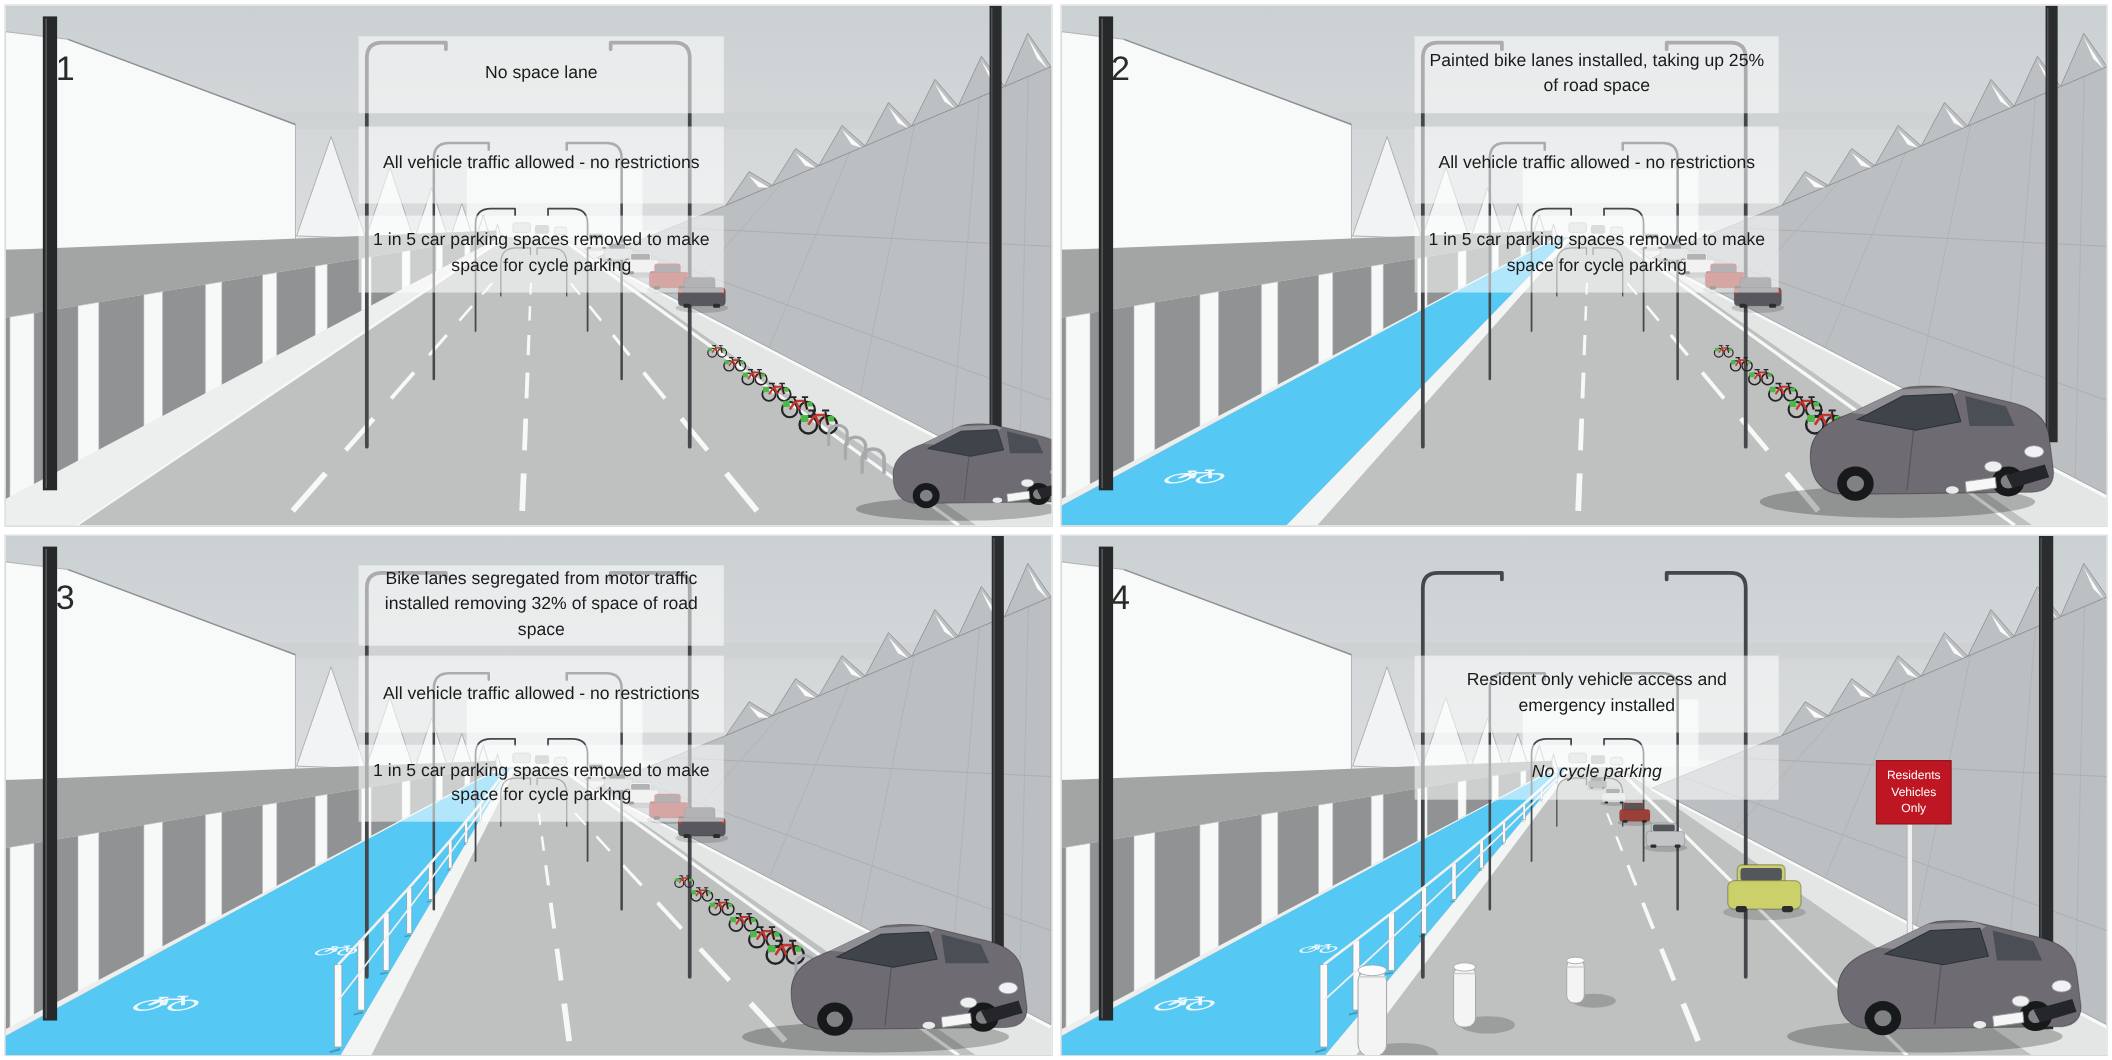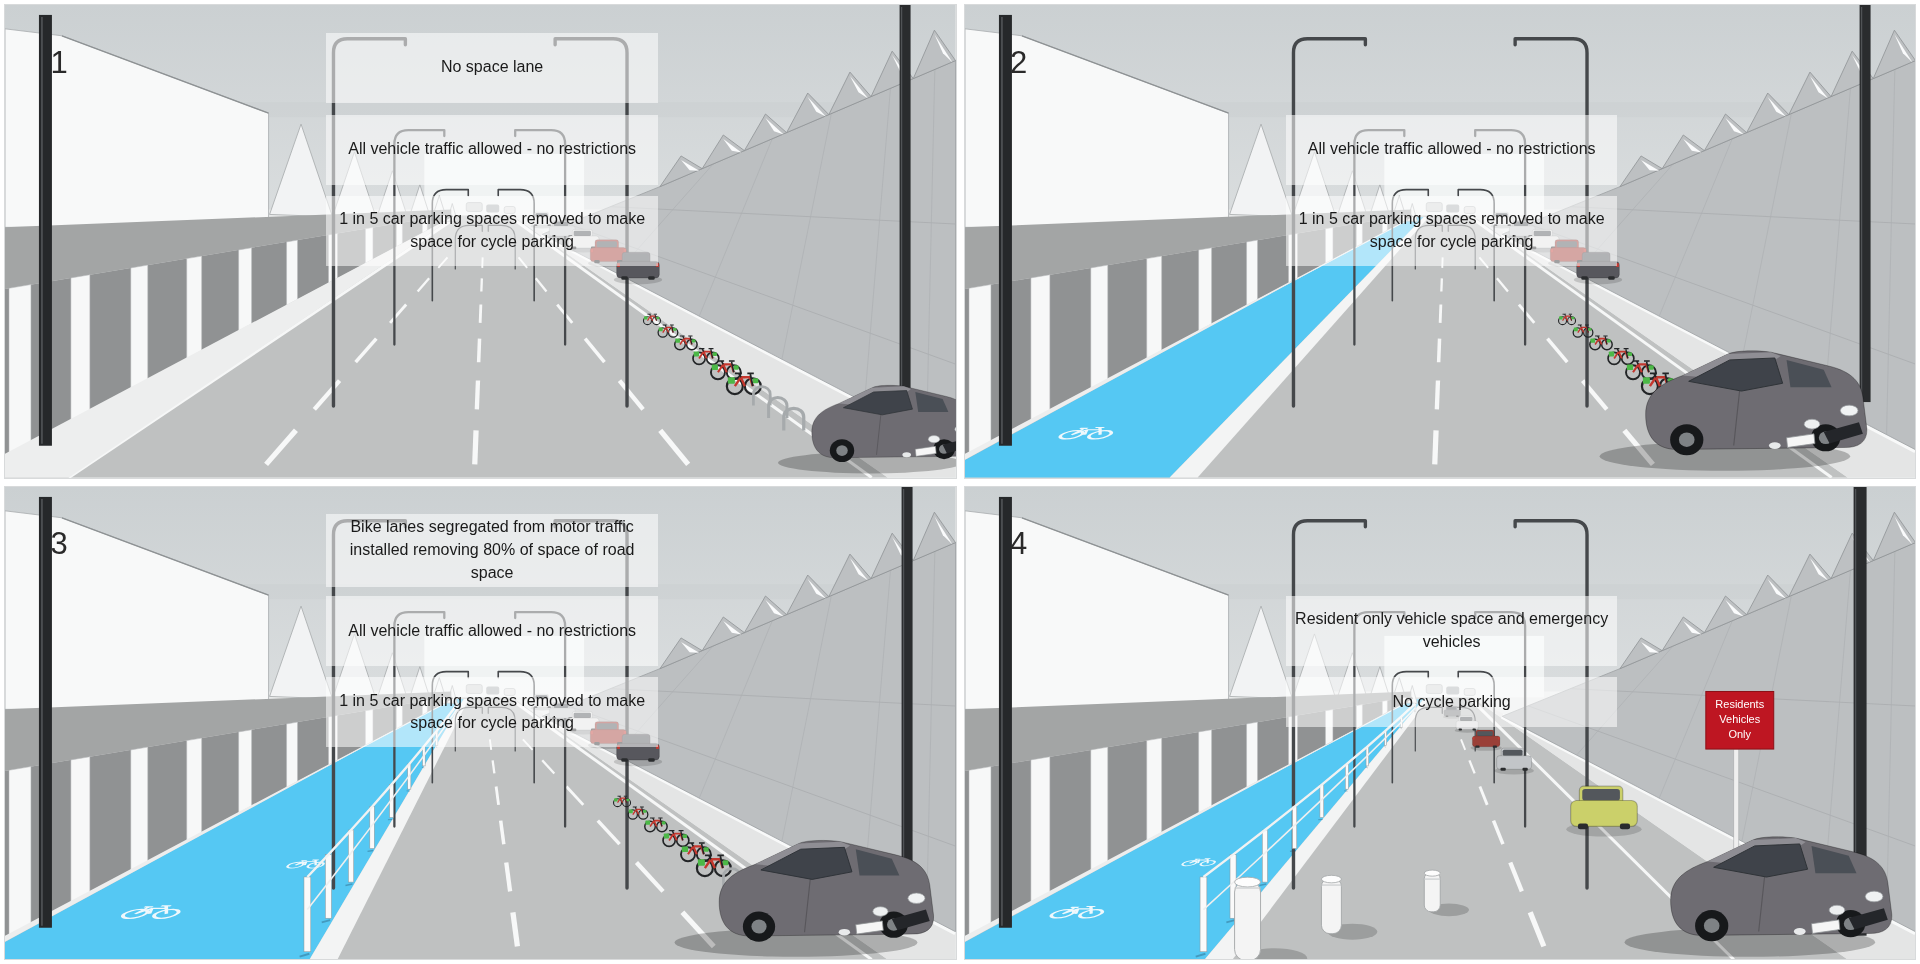--- a/index.html
+++ b/index.html
@@ -7,21 +7,21 @@
   .grid{display:grid;grid-template-columns:1fr 1fr;grid-template-rows:1fr 1fr;gap:9px;box-sizing:border-box;width:1920px;height:964px;padding:5px;background:#ffffff;}
   .panel{position:relative;overflow:hidden;background:#e9eaea;outline:1px solid #d8dadb;}
   .scene{position:absolute;left:0;top:0;width:100%;height:100%;display:block;}
   .num{position:absolute;left:4.8%;top:8.8%;font-size:31px;color:#2a2a2a;line-height:1;}
   .band{position:absolute;left:33.8%;width:34.9%;min-height:14.8%;background:rgba(255,255,255,0.55);
         display:flex;align-items:center;justify-content:center;text-align:center;
         font-size:16px;line-height:1.42;color:#1a1a1a;padding:2px 8px;box-sizing:border-box;}
   .band1{top:5.9%}
   .band2{top:23.2%}
   .band3{top:40.4%}
-  .band3.short{min-height:10.5%;}
+  .band3.short{min-height:10.5%;font-style:italic;}
   svg text{font-family:"Liberation Sans",sans-serif;}
 </style>
 </head>
 <body>
 
 <div class="grid">
 
   <figure class="panel" style="margin:0">
     <svg class="scene" id="scene0" viewBox="0 0 952 476" preserveAspectRatio="none">
         <defs>
@@ -499,20 +499,21 @@
             <ellipse cx="198" cy="102" rx="7" ry="6.5" fill="#7E8285"></ellipse>
             <polygon points="196,96 232,86 236,98 202,108" fill="#24262A"></polygon>
             <ellipse cx="222" cy="74" rx="9" ry="5.5" fill="#F0F2F3" stroke="#9A9EA0" stroke-width="0.7"></ellipse>
             <ellipse cx="184" cy="88" rx="8" ry="5" fill="#EDEFF0" stroke="#9A9EA0" stroke-width="0.7"></ellipse>
             <polygon points="158,102 186,98 187,108 159,112" fill="#F6F6F6" stroke="#8E9294" stroke-width="0.8"></polygon>
             <ellipse cx="146" cy="110" rx="6" ry="3.5" fill="#E8EAEB"></ellipse>
           </g>
         </g>
       </svg>
     <div class="num">2</div>
+    <div class="band band1">Painted bike lanes installed, taking up 25% of road space</div>
     <div class="band band2">All vehicle traffic allowed - no restrictions</div>
     <div class="band band3">1 in 5 car parking spaces removed to make space for cycle parking</div>
   </figure>
 
   <figure class="panel" style="margin:0">
     <svg class="scene" id="scene2" viewBox="0 0 952 476" preserveAspectRatio="none">
         <defs>
           <linearGradient id="sky2" x1="0" y1="0" x2="0" y2="1">
             <stop offset="0%" stop-color="#CBD0D2"></stop>
             <stop offset="55%" stop-color="#DDE0E1"></stop>
@@ -774,21 +775,21 @@
             <ellipse cx="198" cy="102" rx="7" ry="6.5" fill="#7E8285"></ellipse>
             <polygon points="196,96 232,86 236,98 202,108" fill="#24262A"></polygon>
             <ellipse cx="222" cy="74" rx="9" ry="5.5" fill="#F0F2F3" stroke="#9A9EA0" stroke-width="0.7"></ellipse>
             <ellipse cx="184" cy="88" rx="8" ry="5" fill="#EDEFF0" stroke="#9A9EA0" stroke-width="0.7"></ellipse>
             <polygon points="158,102 186,98 187,108 159,112" fill="#F6F6F6" stroke="#8E9294" stroke-width="0.8"></polygon>
             <ellipse cx="146" cy="110" rx="6" ry="3.5" fill="#E8EAEB"></ellipse>
           </g>
         </g>
       </svg>
     <div class="num">3</div>
-    <div class="band band1">Bike lanes segregated from motor traffic installed removing 80% of space of road space</div>
+    <div class="band band1">Bike lanes segregated from motor traffic installed removing 32% of space of road space</div>
     <div class="band band2">All vehicle traffic allowed - no restrictions</div>
     <div class="band band3">1 in 5 car parking spaces removed to make space for cycle parking</div>
   </figure>
 
   <figure class="panel" style="margin:0">
     <svg class="scene" id="scene3" viewBox="0 0 952 476" preserveAspectRatio="none">
         <defs>
           <linearGradient id="sky3" x1="0" y1="0" x2="0" y2="1">
             <stop offset="0%" stop-color="#CBD0D2"></stop>
             <stop offset="55%" stop-color="#DDE0E1"></stop>
@@ -1010,17 +1011,17 @@
             <ellipse cx="198" cy="102" rx="7" ry="6.5" fill="#7E8285"></ellipse>
             <polygon points="196,96 232,86 236,98 202,108" fill="#24262A"></polygon>
             <ellipse cx="222" cy="74" rx="9" ry="5.5" fill="#F0F2F3" stroke="#9A9EA0" stroke-width="0.7"></ellipse>
             <ellipse cx="184" cy="88" rx="8" ry="5" fill="#EDEFF0" stroke="#9A9EA0" stroke-width="0.7"></ellipse>
             <polygon points="158,102 186,98 187,108 159,112" fill="#F6F6F6" stroke="#8E9294" stroke-width="0.8"></polygon>
             <ellipse cx="146" cy="110" rx="6" ry="3.5" fill="#E8EAEB"></ellipse>
           </g>
         </g>
       </svg>
     <div class="num">4</div>
-    <div class="band band2">Resident only vehicle space and emergency vehicles</div>
+    <div class="band band2">Resident only vehicle access and emergency installed</div>
     <div class="band band3 short">No cycle parking</div>
   </figure>
 
 </div>
 
 </body></html>

